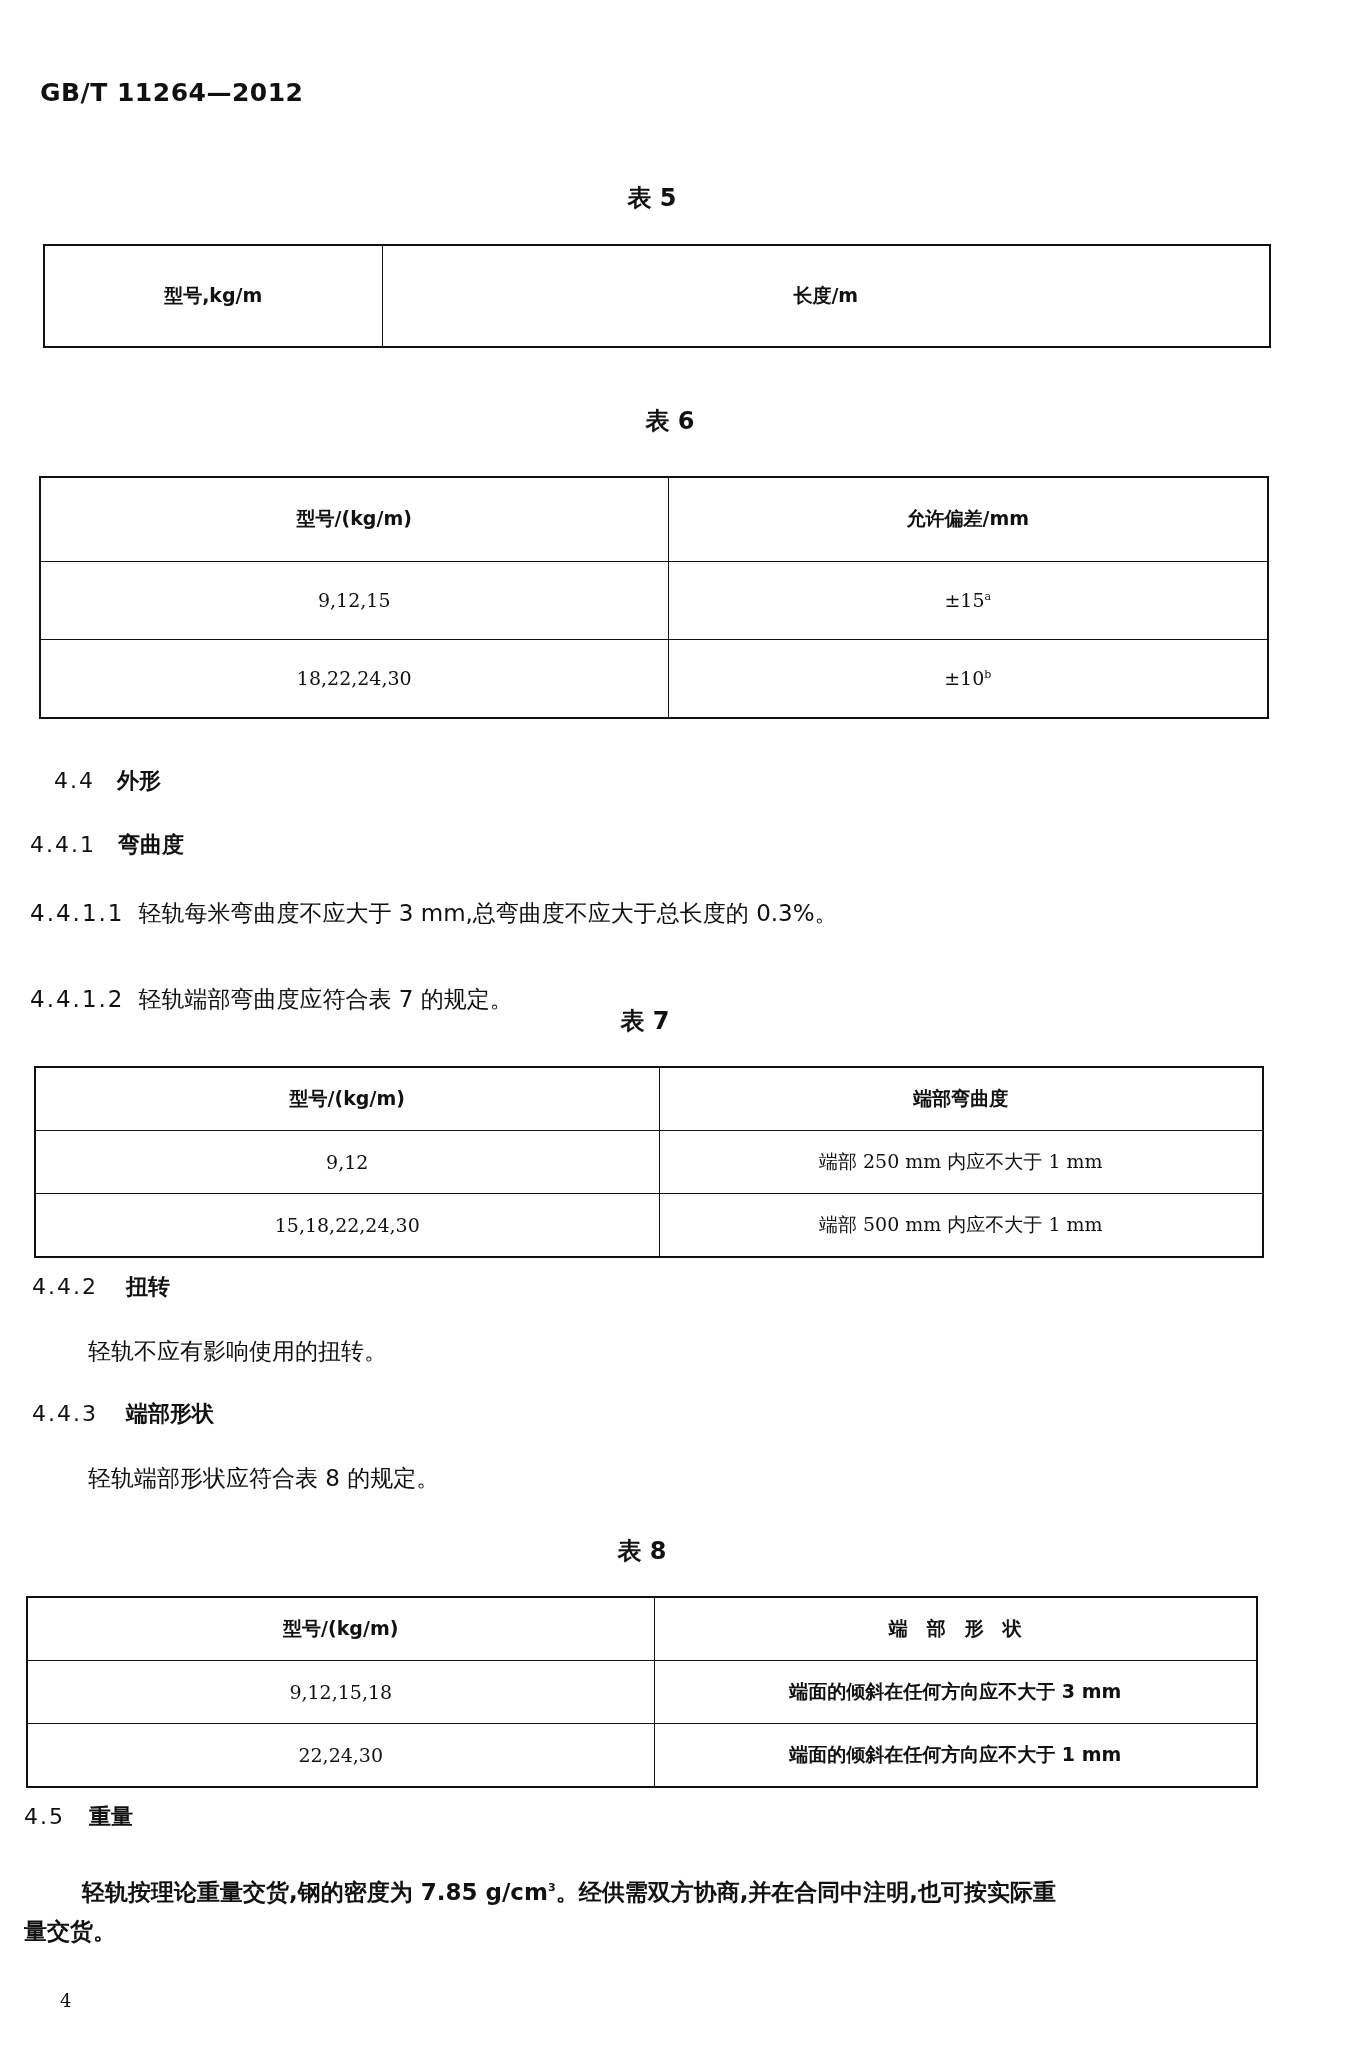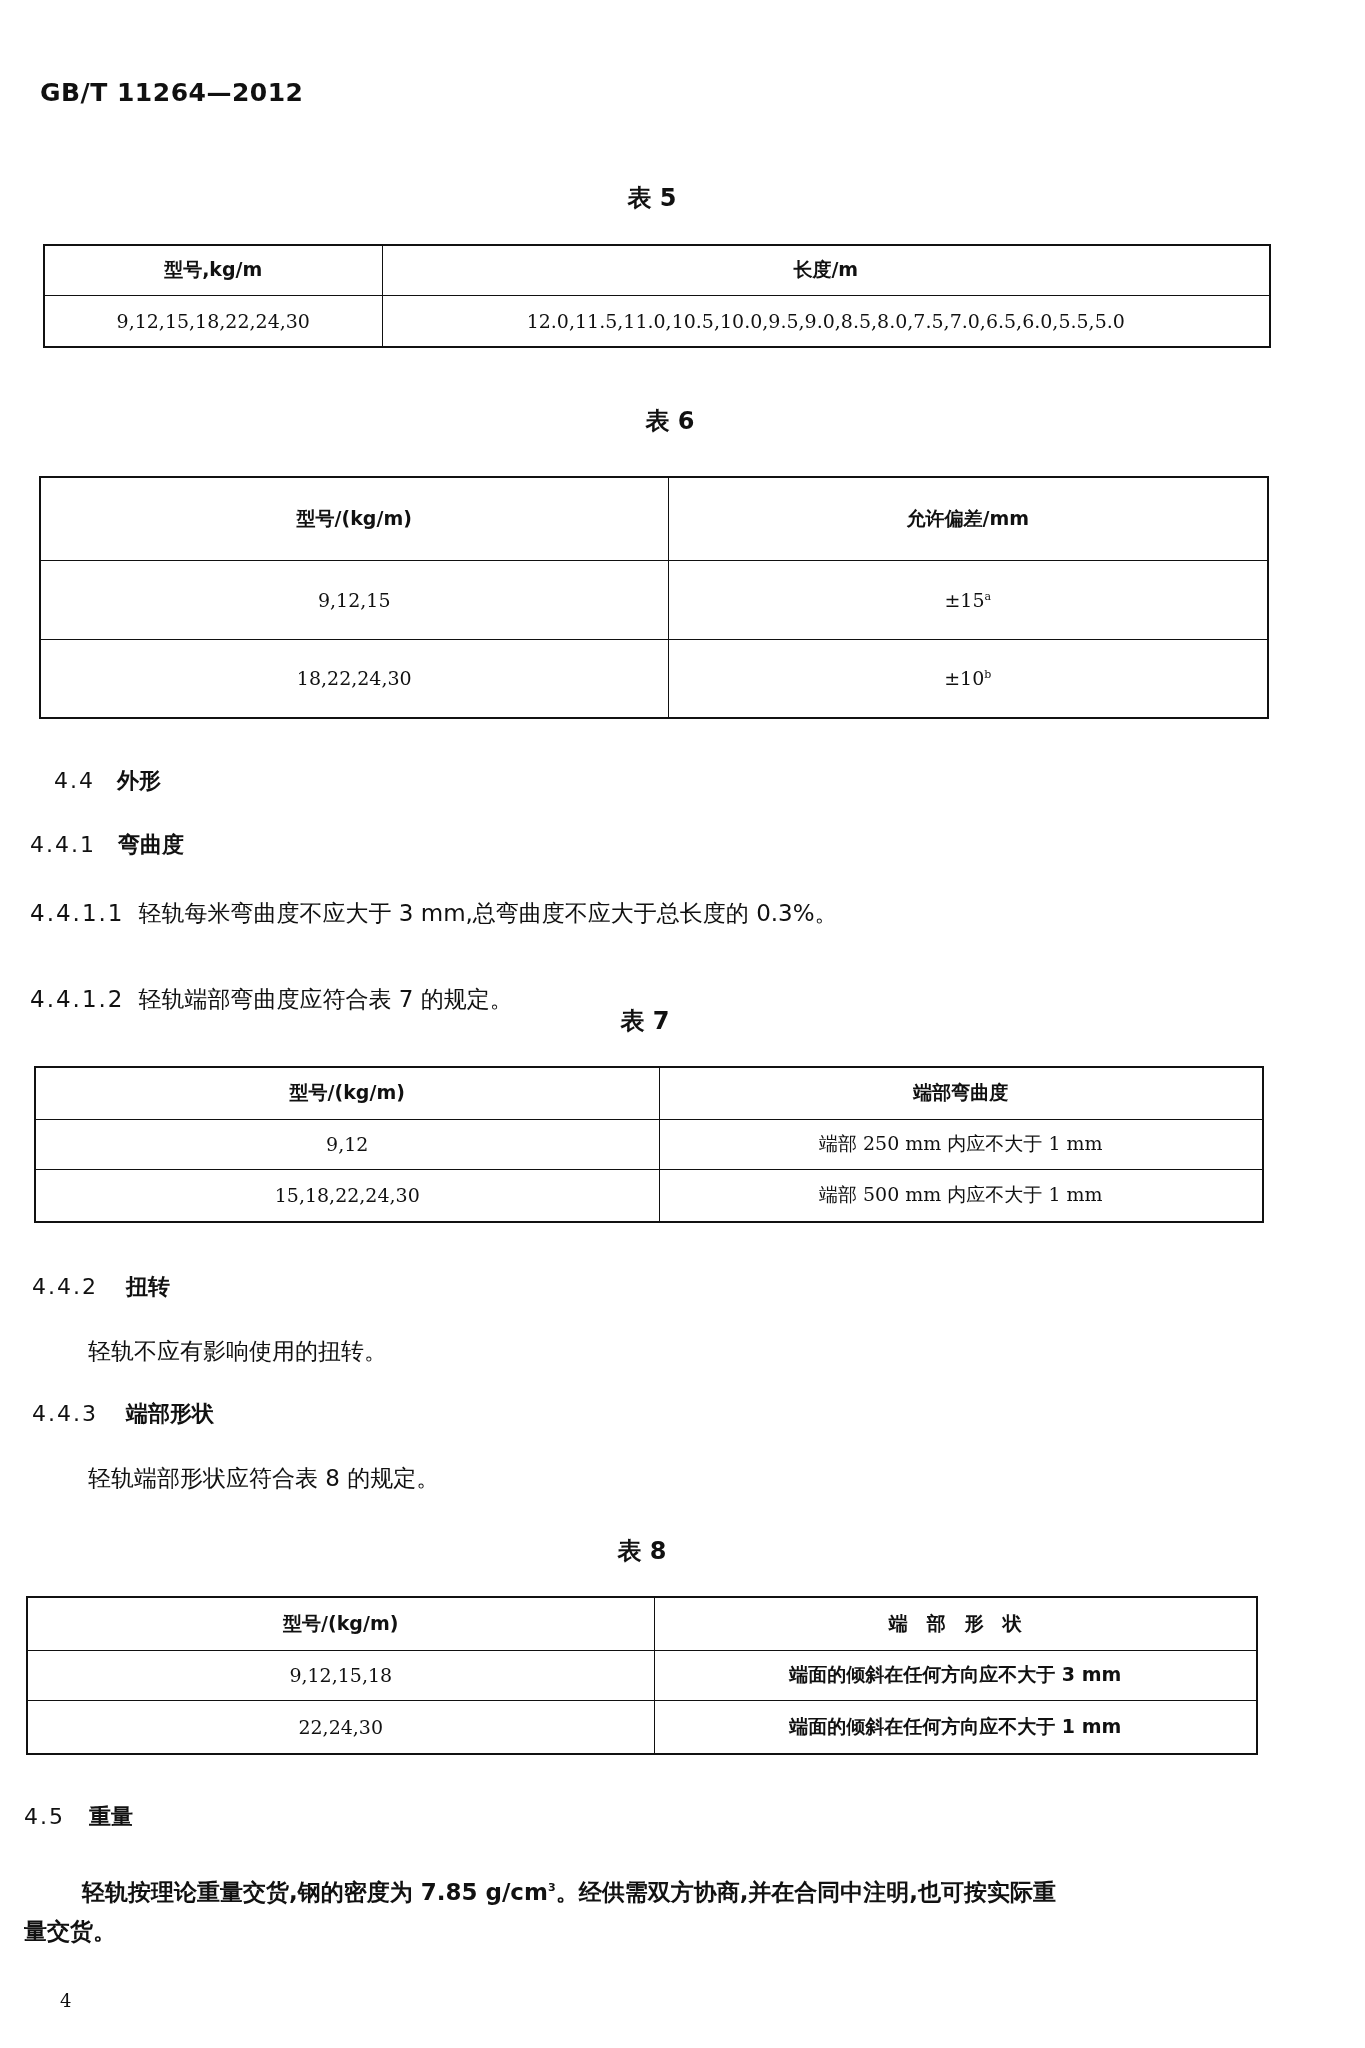--- a/index.html
+++ b/index.html
@@ -2,21 +2,21 @@
 <html><head>
 <meta charset="utf-8">
 <style>
   html, body { margin: 0; padding: 0; background: #ffffff; }
   body { width: 1365px; height: 2048px; position: relative; overflow: hidden;
          font-family: "DejaVu Serif", "Liberation Serif", serif; color: #111; }
   .abs { position: absolute; }
   .std-no { left: 40px; top: 78px; font-size: 25px; font-family: "DejaVu Sans", "Liberation Sans", sans-serif; font-weight: bold; letter-spacing: 0.5px; }
   .tbl-cap { font-size: 24px; font-weight: bold; font-family: "DejaVu Sans", sans-serif; transform: translateX(-50%); }
   table.doc { position: absolute; border-collapse: collapse; border: 2.5px solid #111; table-layout: fixed; }
-  table.doc td { border: 1.2px solid #111; text-align: center; font-size: 19px; padding: 0; vertical-align: middle; }
+  table.doc td { border: 1.2px solid #111; text-align: center; font-size: 19px; padding: 18px; vertical-align: middle; }
   table.doc td.bold { font-weight: bold; font-family: "DejaVu Sans", sans-serif; font-size: 19px; }
   td.note { text-align: left !important; padding-left: 60px !important; font-size: 19px; line-height: 38px; }
   sup { font-size: 11px; }
   .h { font-family: "DejaVu Sans", sans-serif; font-weight: bold; font-size: 22px; }
   .h .num { display: inline-block; font-weight: normal; letter-spacing: 2px; }
   .p { font-size: 23px; font-family: "DejaVu Sans", sans-serif; }
   .p .num { letter-spacing: 2px; margin-right: 14px; font-weight: normal; }
 </style>
 </head>
 <body>
@@ -26,24 +26,20 @@
 <div class="abs tbl-cap" style="left:652px; top:182px;text-align:center;">表 5</div>
 <table class="doc" style="left:43px; top:244px; width:1228px; height:104px;">
   <colgroup>
       <col style="width:338px">
       <col>
     </colgroup>
   <tbody>
       <tr style="height:50px">
     <td class="bold">型号,kg/m</td>
     <td class="bold">长度/m</td>
-  </tr>
-  <tr>
-    <td>9,12,15,18,22,24,30</td>
-    <td>12.0,11.5,11.0,10.5,10.0,9.5,9.0,8.5,8.0,7.5,7.0,6.5,6.0,5.5,5.0</td>
   </tr>
 </tbody>
   </table>
 
 <div class="abs tbl-cap" style="left:670px; top:405px;">表 6</div>
 <table class="doc" style="left:39px; top:476px; width:1230px; height:243px;">
   <colgroup>
       <col style="width:628px">
       <col>
     </colgroup>

